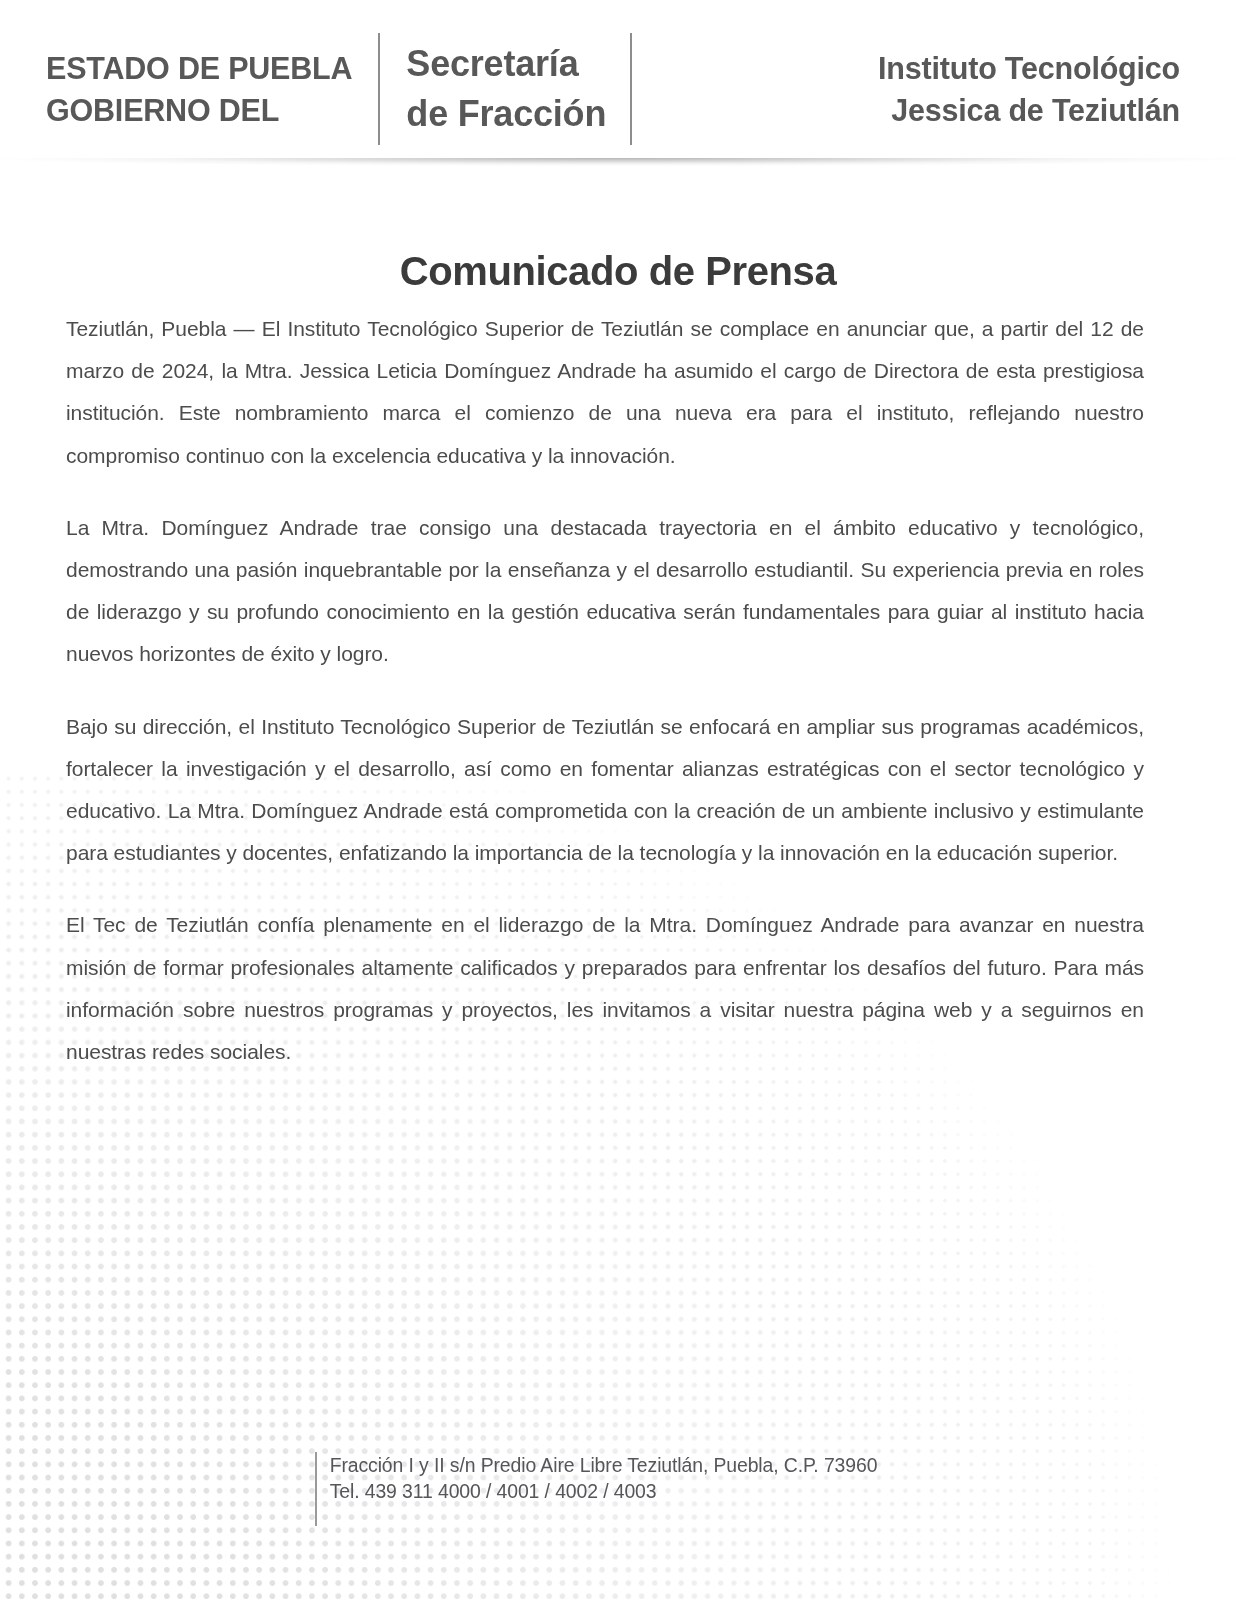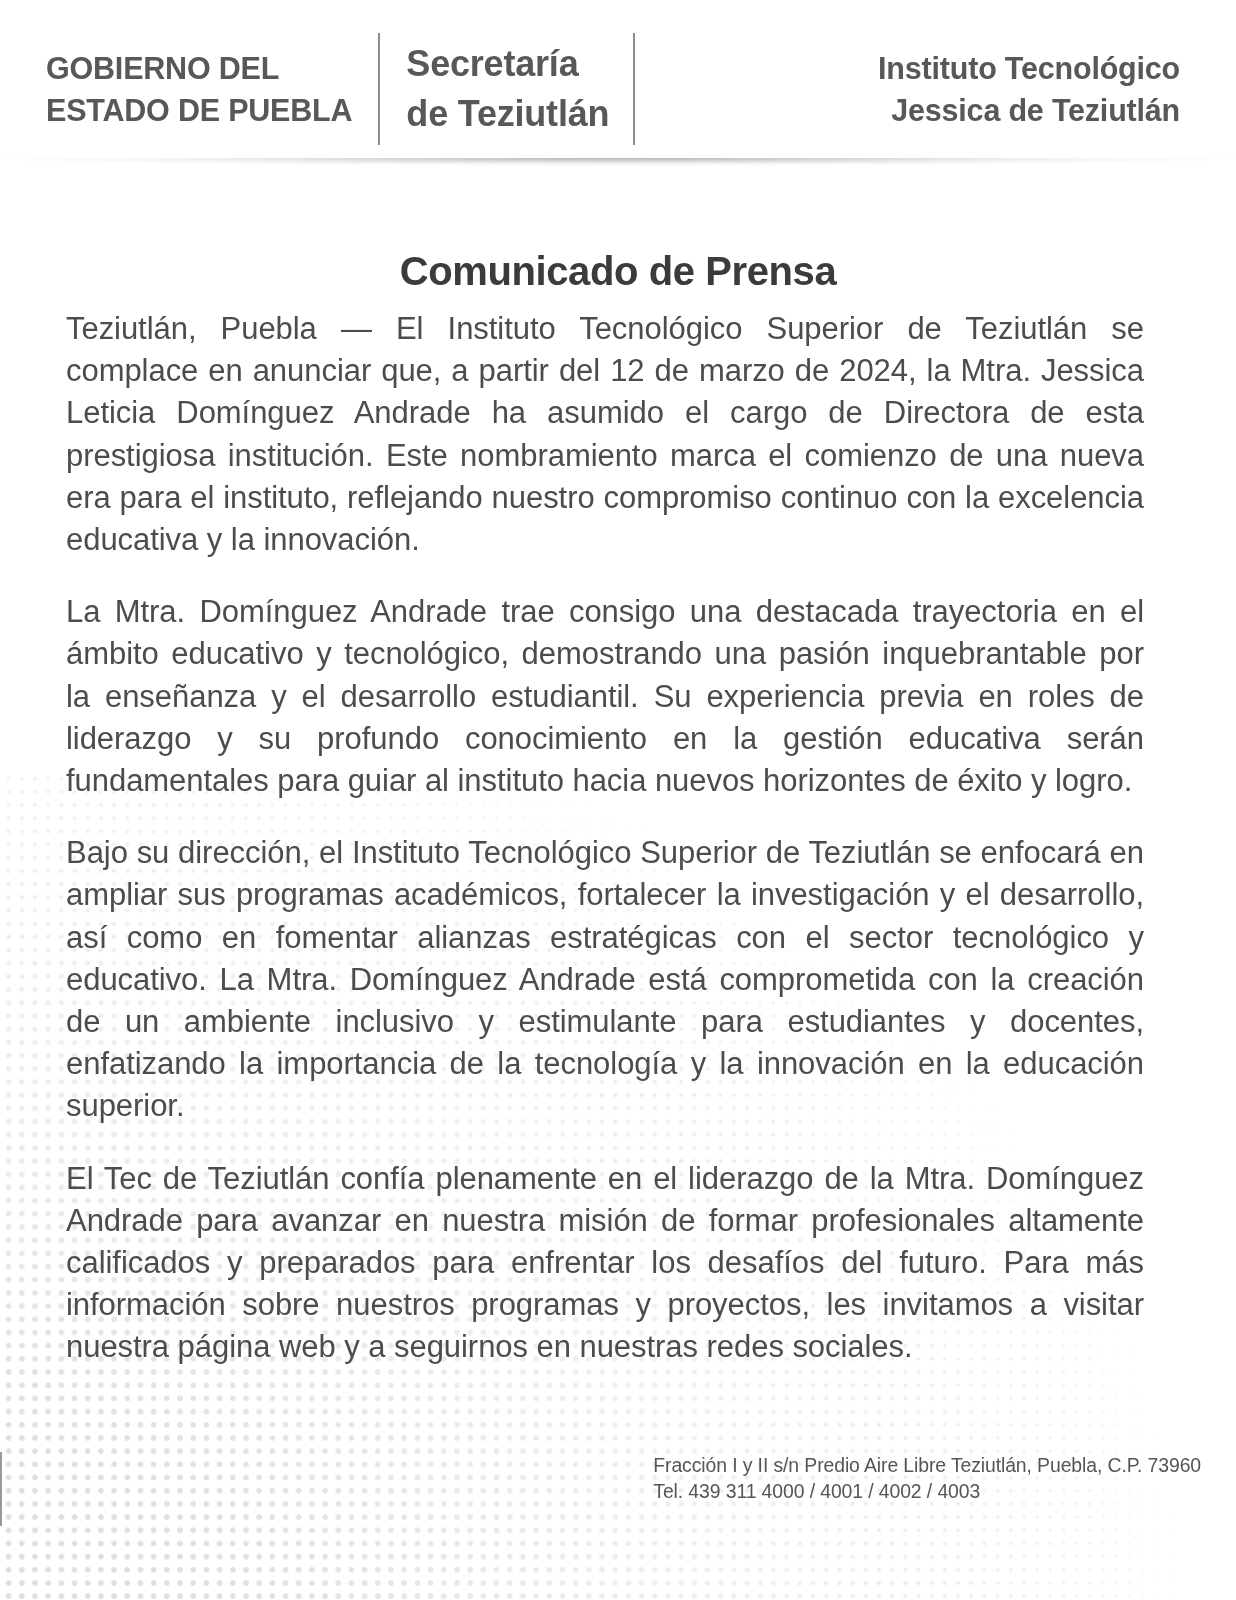--- a/index.html
+++ b/index.html
@@ -127,42 +127,42 @@
 
   
   .body-wrap {
     position: absolute;
     left: 66px;
     top: 308px;
     width: 1078px;
     z-index: 3;
   }
   .para {
-    font-size: 31px;
+    font-size: 21px;
     line-height: 42.2px;
     color: #4c4c4c;
     text-align: justify;
     text-justify: inter-word;
     margin: 0 0 30px 0;
     font-weight: 400;
     letter-spacing: -0.05px;
   }
   .para:last-child { margin-bottom: 0; }
 
   
   .footer {
     position: absolute;
     left: 0;
     top: 1452px;
     width: 1236px;
     height: 110px;
     z-index: 3;
     display: flex;
-    justify-content: space-between;
-    padding-right: 35px;
+    justify-content: center;
+    padding-right: 44px;
     box-sizing: border-box;
   }
   .footer-divider {
     width: 2px;
     height: 74px;
     background: #9a9a9a;
     margin-right: 13px;
     flex: 0 0 auto;
   }
   .footer-text {
@@ -180,27 +180,27 @@
 <div class="page">
 
   <div class="dots-layer">
     <div class="dots"></div>
     <div class="dots small"></div>
   </div>
 
   <div class="header">
     <div class="header-inner">
       <div class="gov-block">
+        <div>ESTADO DE PUEBLA</div>
         <div>GOBIERNO DEL</div>
-        <div>ESTADO DE PUEBLA</div>
       </div>
       <div class="hdr-divider"></div>
       <div class="sec-block">
         <div>Secretaría</div>
-        <div>de Teziutlán</div>
+        <div>de Fracción</div>
       </div>
       <div class="hdr-divider sep-wide"></div>
       <div class="inst-block">
         <div>Instituto Tecnológico</div>
         <div>Jessica de Teziutlán</div>
       </div>
     </div>
   </div>
   <div class="header-shadow"></div>
 

